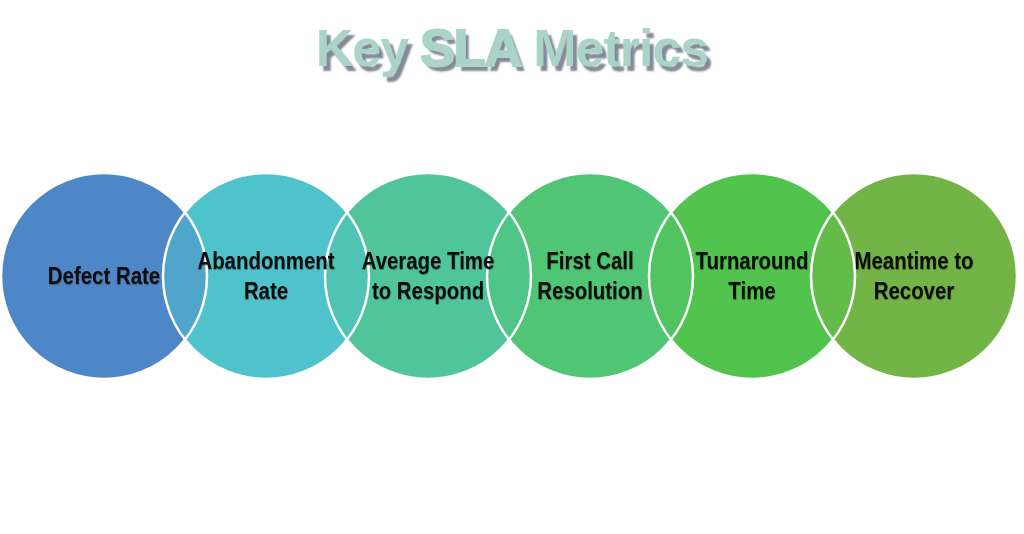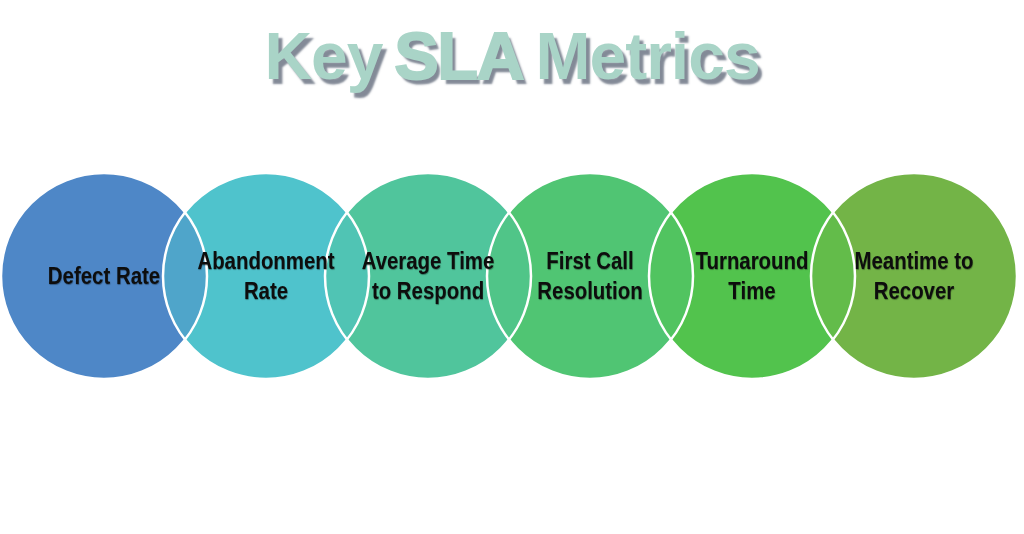--- a/index.html
+++ b/index.html
@@ -12,21 +12,21 @@
     font-family: "Liberation Sans", sans-serif;
   }
 
   
   .title {
     position: absolute;
     top: 18px;
     left: 0;
     width: 100%;
     text-align: center;
-    font-size: 66px;
+    font-size: 52px;
     font-weight: bold;
     letter-spacing: -1px;
     color: #a9d4c7;
     text-shadow: 4px 5px 2px rgba(109, 117, 133, 0.85);
     white-space: nowrap;
   }
   .title .emph {
     -webkit-text-stroke: 2.2px #a9d4c7;
     margin: 0 12px;
   }

